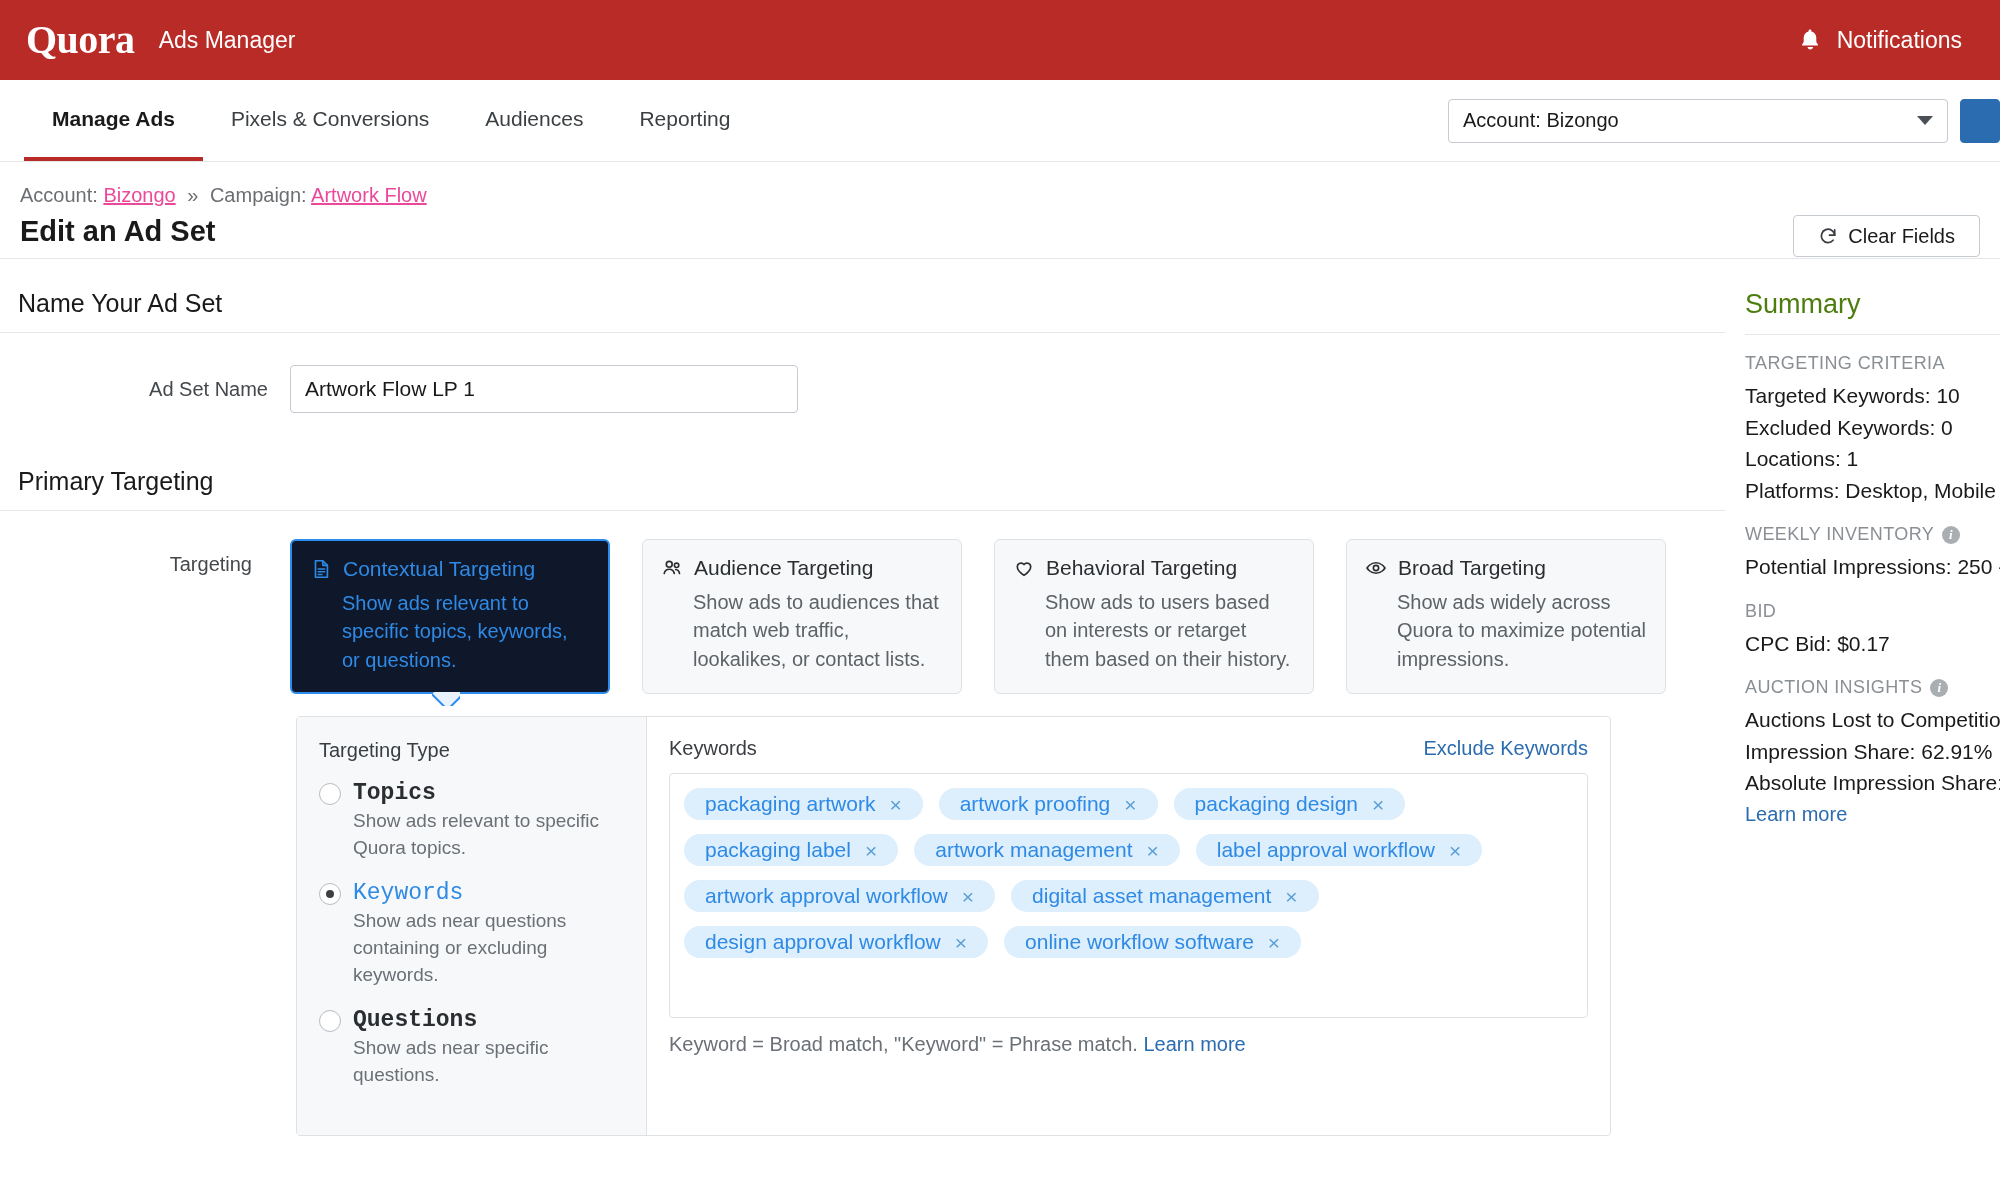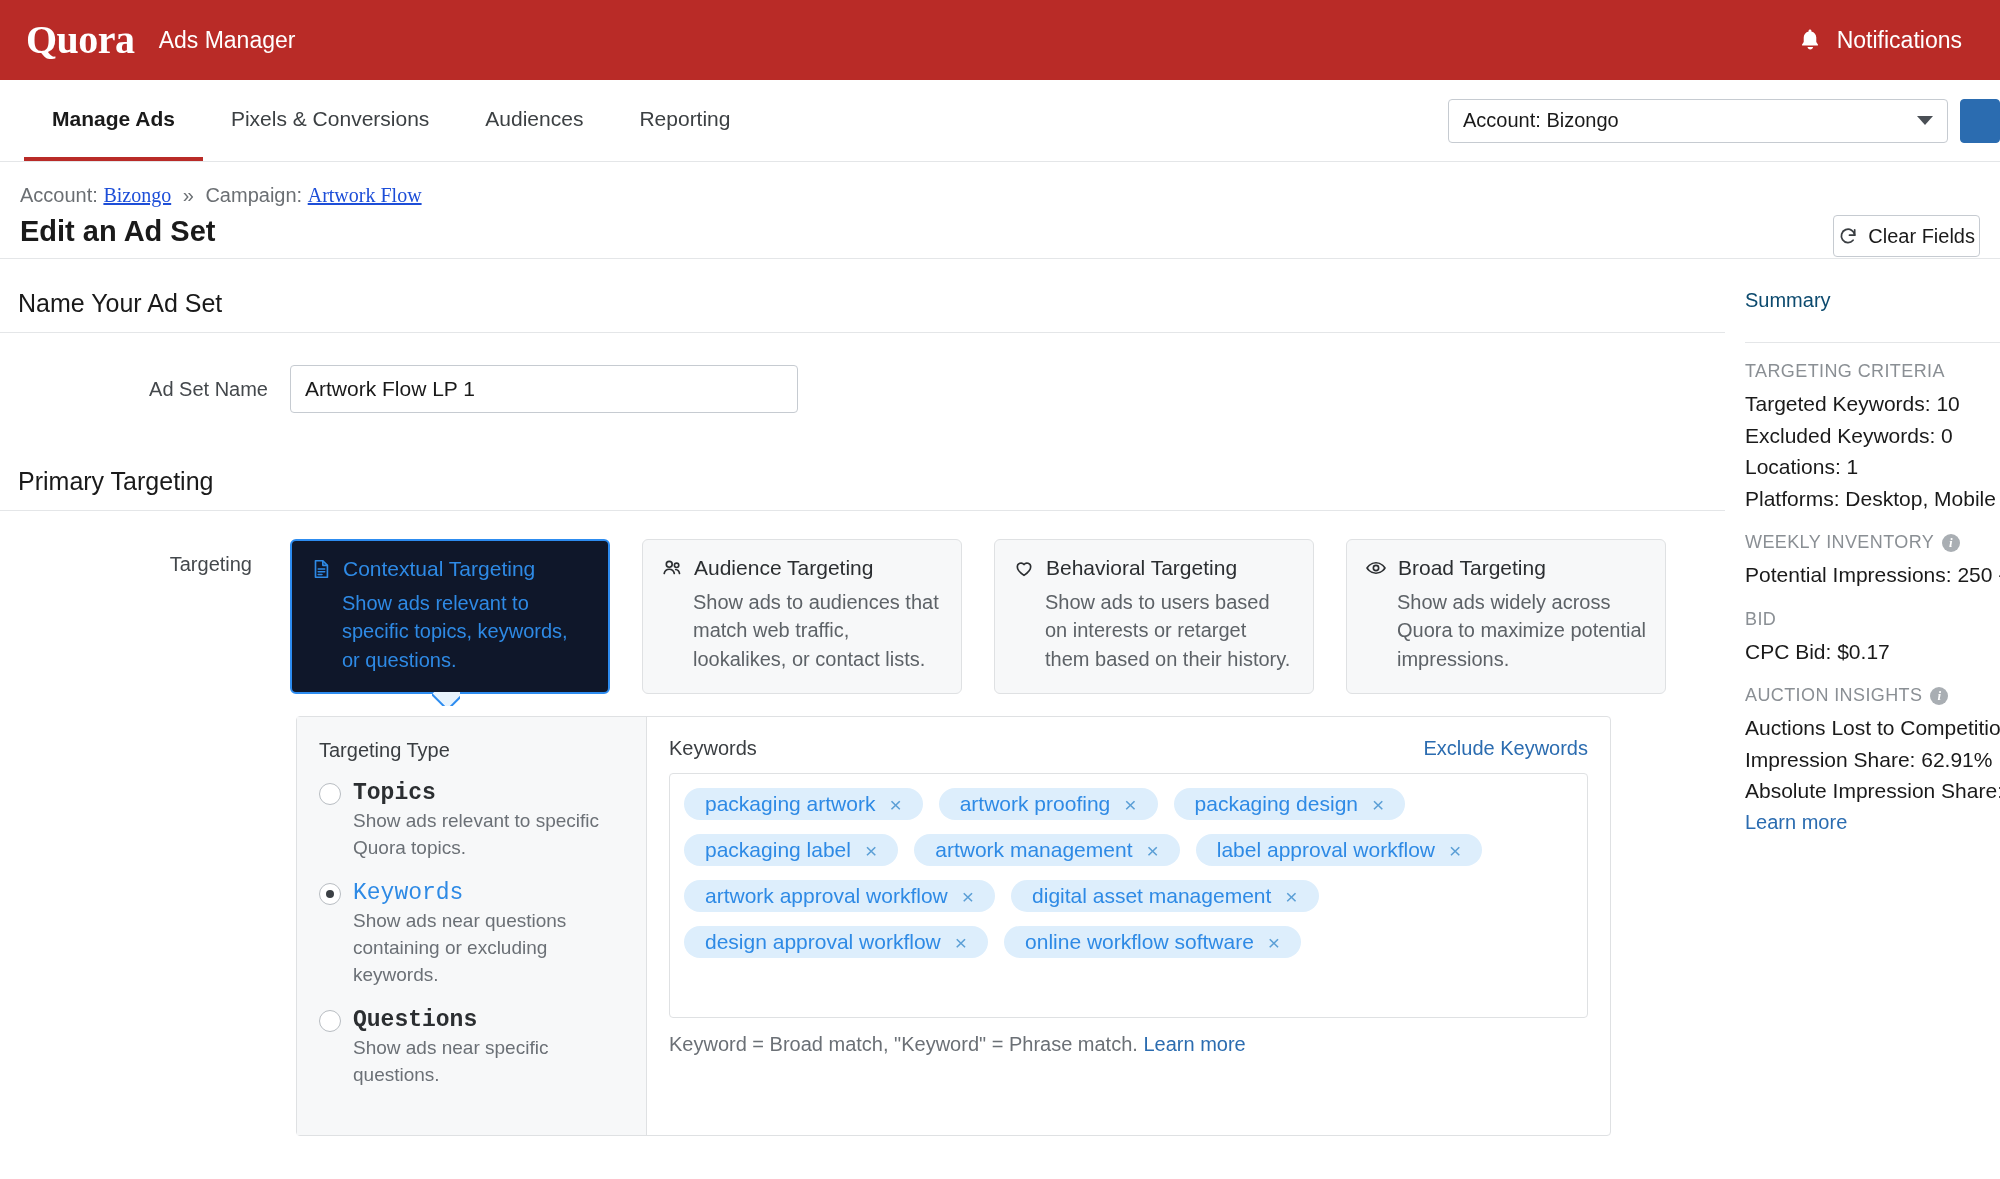--- a/index.html
+++ b/index.html
@@ -118,39 +118,39 @@
     padding: 22px 24px 24px 20px;
     border-bottom: 1px solid #e4e6e8;
     position: relative;
     height: 97px;
   }
   .crumbs {
     font-size: 20px;
     color: #6b6f73;
     margin-bottom: 8px;
   }
-  .crumbs a { color: #1d4ed8; text-decoration: underline; cursor: pointer; font-family: Liberation Serif, serif; }
+  .crumbs a { color: #ec4899; text-decoration: underline; cursor: pointer; }
   .crumb-sep { margin: 0 6px; }
   .page-title {
     font-size: 29px;
     font-weight: 700;
     color: #1a1a1a;
   }
   .clear-fields {
     position: absolute;
     right: 20px;
     top: 53px;
     height: 42px;
     border: 1px solid #c6cbd1;
     border-radius: 4px;
     background: #fff;
     display: flex;
     align-items: center;
     gap: 10px;
-    padding: 0 4px;
+    padding: 0 24px;
     font-size: 20px;
     color: #1a1a1a;
     cursor: pointer;
     white-space: nowrap;
   }
 
   
   .main {
     display: flex;
     align-items: flex-start;
@@ -347,23 +347,23 @@
   .chip-x { color: #5b9fd6; font-size: 21px; line-height: 1; }
   .kw-note {
     margin-top: 15px;
     font-size: 20px;
     color: #6b7076;
   }
   .kw-note a { color: #2b6cb0; text-decoration: none; cursor: pointer; }
 
   
   .sum-title {
-    font-size: 20px;
-    color: #0c4a6e;
-    padding-bottom: 30px;
+    font-size: 27px;
+    color: #4d7c0f;
+    padding-bottom: 14px;
     border-bottom: 1px solid #e4e6e8;
     white-space: nowrap;
   }
   .sum-group { margin-top: 18px; }
   .sum-label {
     font-size: 18px;
     color: #8a8f94;
     letter-spacing: 0.4px;
     margin-bottom: 6px;
     display: flex;

